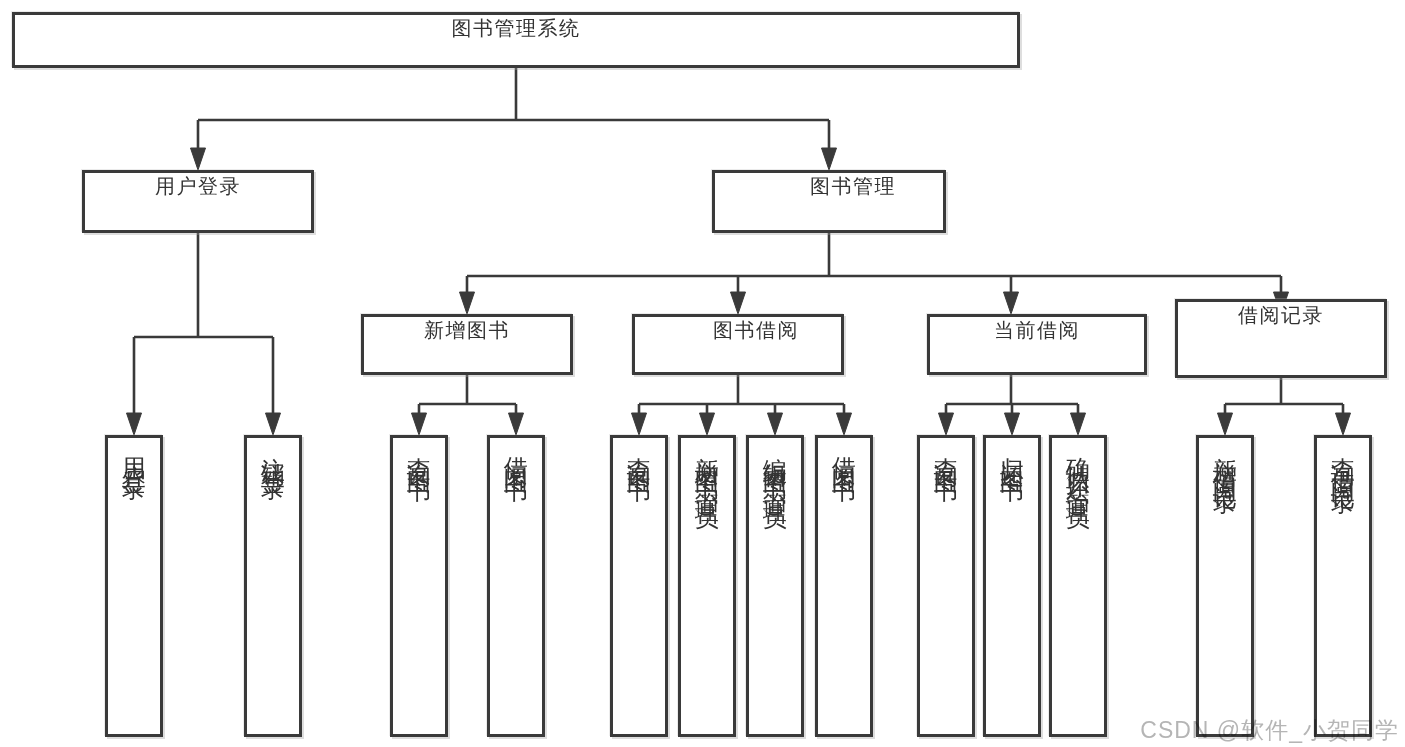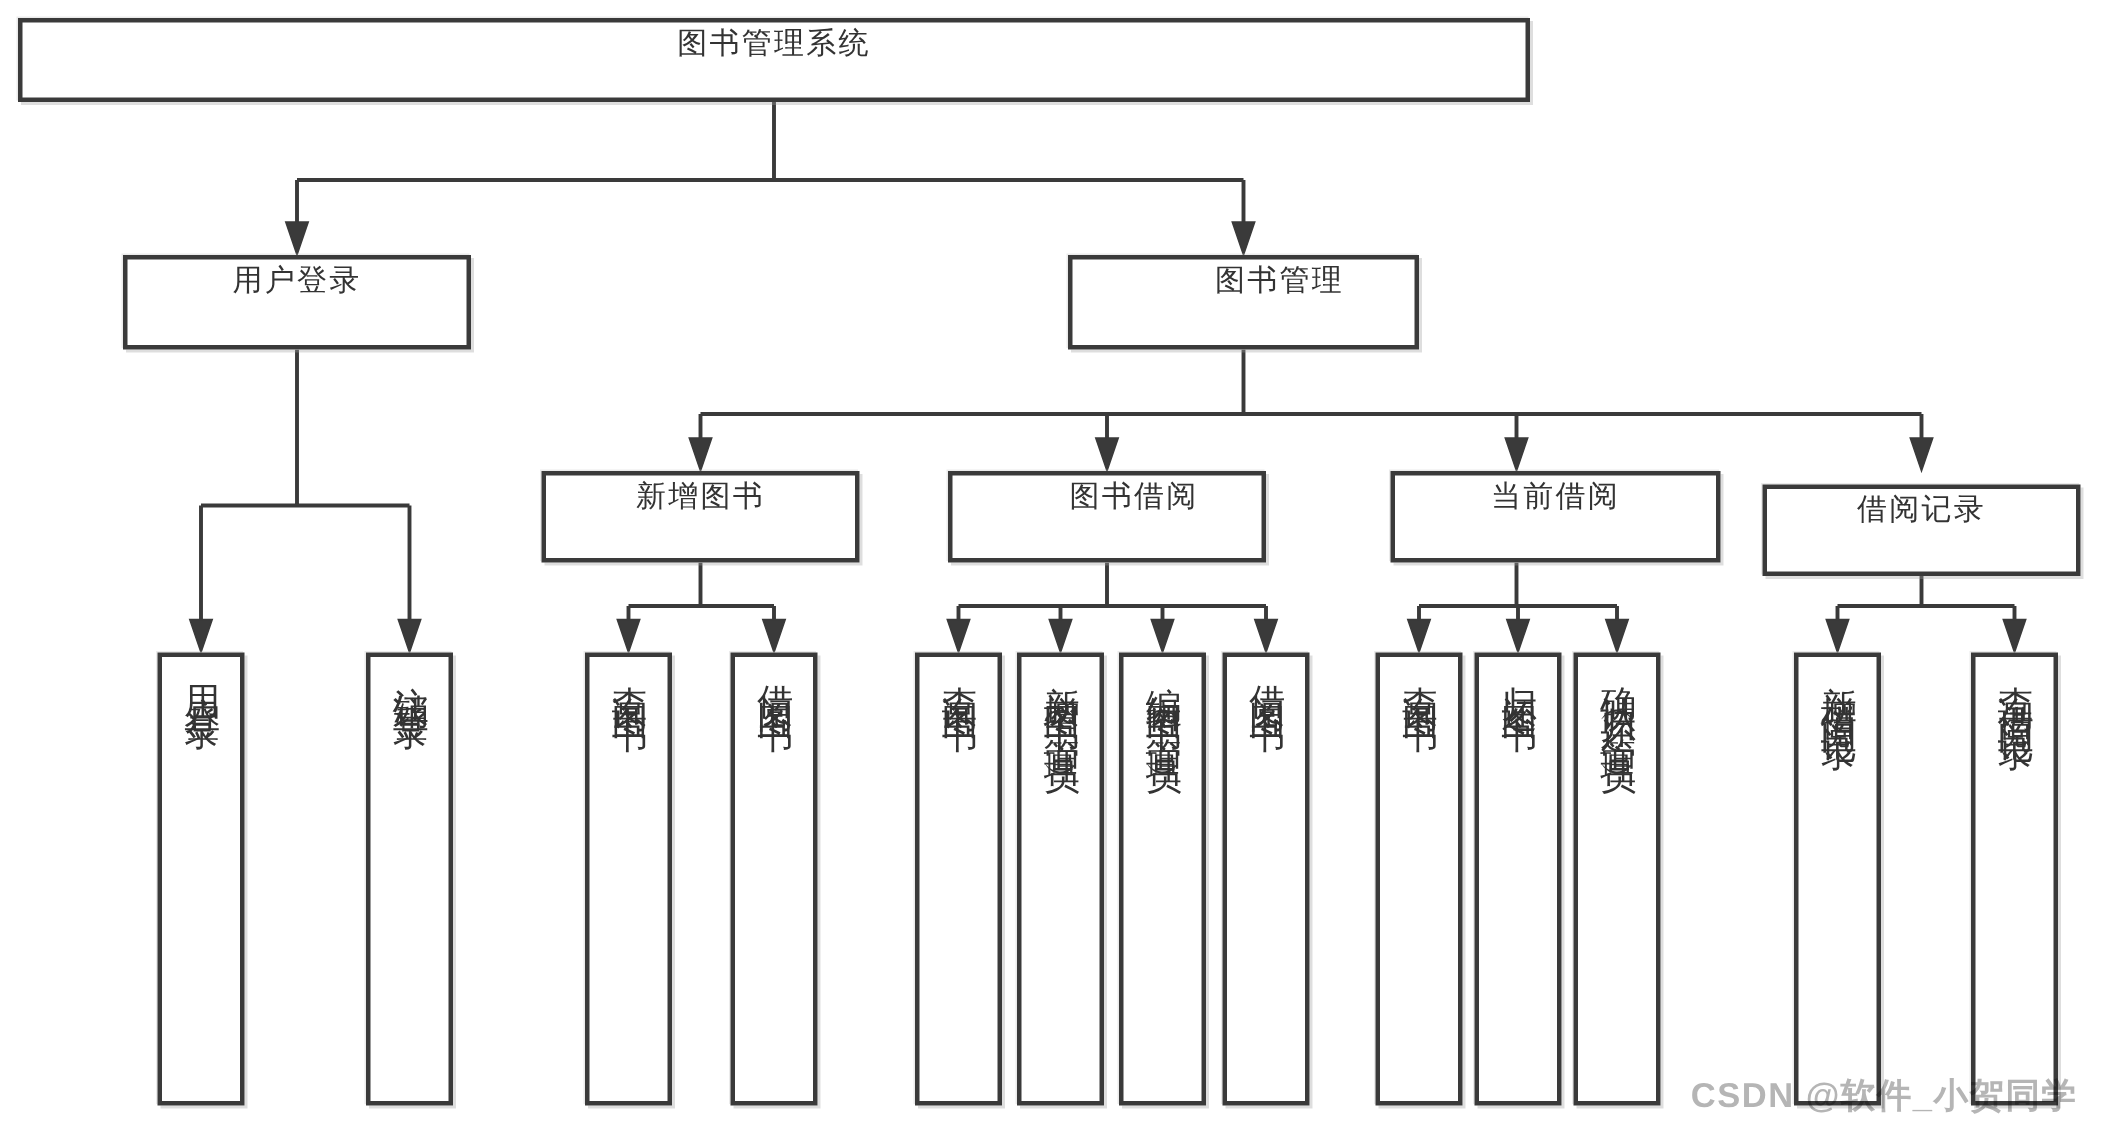--- a/index.html
+++ b/index.html
@@ -19,24 +19,23 @@
   .node.h{font-size:20px;letter-spacing:1.5px;}
   .node.v{font-size:24px;}
   .node.v .vtext{
     writing-mode:vertical-rl;
     text-orientation:mixed;
     letter-spacing:7px;
     line-height:1.15;
     white-space:nowrap;
   }
   .watermark{
-    position:absolute;right:20px;bottom:1px;z-index:3;
+    position:absolute;right:6px;bottom:1px;z-index:3;
     font-size:23px;color:#b5b5b5;letter-spacing:1px;
     mix-blend-mode:multiply;
-    font-weight:bold;
   }
 </style>
 </head>
 <body>
 
 <svg id="connectors" width="1405" height="747" viewBox="0 0 1405 747">
     <path d="M516 68 V120 M198 120 H829 M198 120 V150 M829 120 V150 M198 233 V337 M134 337 H273 M134 337 V415 M273 337 V415 M829 233 V276 M467 276 H1281 M467 276 V294 M738 276 V294 M1011 276 V294 M1281 276 V294 M467 375 V404 M419 404 H516 M419 404 V415 M516 404 V415 M738 375 V404 M639 404 H844 M639 404 V415 M707 404 V415 M775 404 V415 M844 404 V415 M1011 375 V404 M946 404 H1078 M946 404 V415 M1012 404 V415 M1078 404 V415 M1281 375 V404 M1225 404 H1343 M1225 404 V415 M1343 404 V415 " fill="none" stroke="#3a3a3a" stroke-width="2.6"></path>
     <path d="M190.5 148 L205.5 148 L198 170 Z M821.5 148 L836.5 148 L829 170 Z M126.5 413 L141.5 413 L134 435 Z M265.5 413 L280.5 413 L273 435 Z M459.5 292 L474.5 292 L467 314 Z M730.5 292 L745.5 292 L738 314 Z M1003.5 292 L1018.5 292 L1011 314 Z M1273.5 292 L1288.5 292 L1281 314 Z M411.5 413 L426.5 413 L419 435 Z M508.5 413 L523.5 413 L516 435 Z M631.5 413 L646.5 413 L639 435 Z M699.5 413 L714.5 413 L707 435 Z M767.5 413 L782.5 413 L775 435 Z M836.5 413 L851.5 413 L844 435 Z M938.5 413 L953.5 413 L946 435 Z M1004.5 413 L1019.5 413 L1012 435 Z M1070.5 413 L1085.5 413 L1078 435 Z M1217.5 413 L1232.5 413 L1225 435 Z M1335.5 413 L1350.5 413 L1343 435 Z " fill="#3a3a3a" stroke="#3a3a3a" stroke-width="1"></path>
   </svg>
 
@@ -53,21 +52,21 @@
 
 <div class="node h" style="left:361px;top:314px;width:212px;height:61px;">
   <span>新增图书</span>
 </div>
 <div class="node h" style="left:632px;top:314px;width:212px;height:61px;padding-left:36px;">
   <span>图书借阅</span>
 </div>
 <div class="node h" style="left:905px;top:314px;width:220px;height:61px;margin-left:22px;">
   <span>当前借阅</span>
 </div>
-<div class="node h" style="left:1175px;top:323px;width:212px;height:61px;">
+<div class="node h" style="left:1175px;top:299px;width:212px;height:79px;">
   <span>借阅记录</span>
 </div>
 
 <div class="node v" style="left:105px;top:435px;width:58px;height:302px;">
   <span class="vtext">用户登录</span>
 </div>
 <div class="node v" style="left:244px;top:435px;width:58px;height:302px;">
   <span class="vtext">注销登录</span>
 </div>
 

